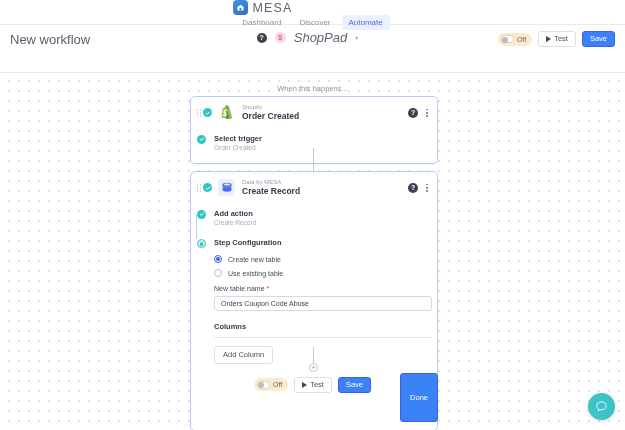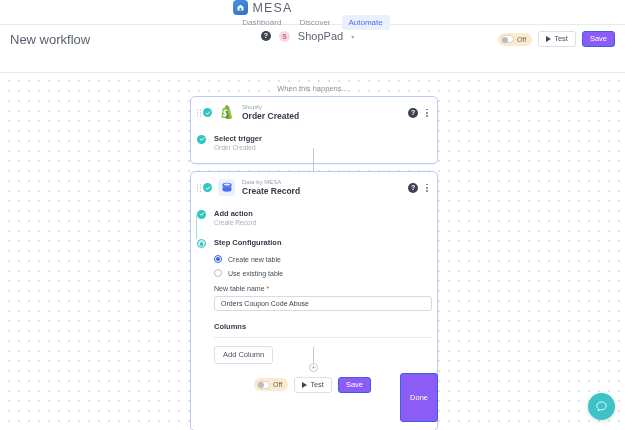--- a/index.html
+++ b/index.html
@@ -39,21 +39,21 @@
   .nav-right { display:flex; align-items:center; gap:8px; padding-right:10px; }
   .help-dot {
     width:10px; height:10px; border-radius:50%; background:#3e4350;
     color:#fff; font-size:7px; line-height:10px; text-align:center; font-weight:bold;
     cursor:pointer;
   }
   .avatar {
     width:11px; height:11px; border-radius:50%; background:#f6d9e2; color:#d05a82;
     font-size:6.5px; line-height:11px; text-align:center; font-weight:bold;
   }
-  .user-name { font-size:11px; color:#5f6672; }
+  .user-name { font-size:13px; color:#5f6672;font-style:italic; }
   .caret-sm { font-size:6px; color:#a3a9b4; }
 
   
   .wf-header {
     height: 28px; display:flex; align-items:center;
     padding: 0 10px; background:#fff; position:relative; z-index:5;
   }
   .wf-title { font-size:13px; color:#5a616e; font-weight:400; }
   .wf-actions { margin-left:auto; display:flex; align-items:center; gap:6px; }
 
@@ -70,21 +70,21 @@
     position:absolute; left:0.5px; top:0.5px;
     width:6px; height:6px; border-radius:50%; background:#b8bcc4;
   }
   .toggle-label { font-size:7px; color:#6d6453; }
 
   .btn {
     font-size:7.5px; border-radius:3px; padding:3px 7px; cursor:pointer;
     display:flex; align-items:center; gap:3px; white-space:nowrap; line-height:1;
   }
   .btn-outline { background:#fff; border:1px solid #dcdfe5; color:#4a5160; }
-  .btn-primary { background:#8b5cf6; color:#fff; border:1px solid #3c5fe8; font-weight:500; }
+  .btn-primary { background:#3b82f6; color:#fff; border:1px solid #3c5fe8; font-weight:500; }
   .play-tri {
     width:0; height:0; border-left:5px solid #3e4654;
     border-top:3px solid transparent; border-bottom:3px solid transparent;
   }
 
   
   .tabs {
     display:flex; align-items:center; gap:3px; padding: 0 12px 0 12px;
     height:18px; background:#fff; position:relative; z-index:5;
   }

